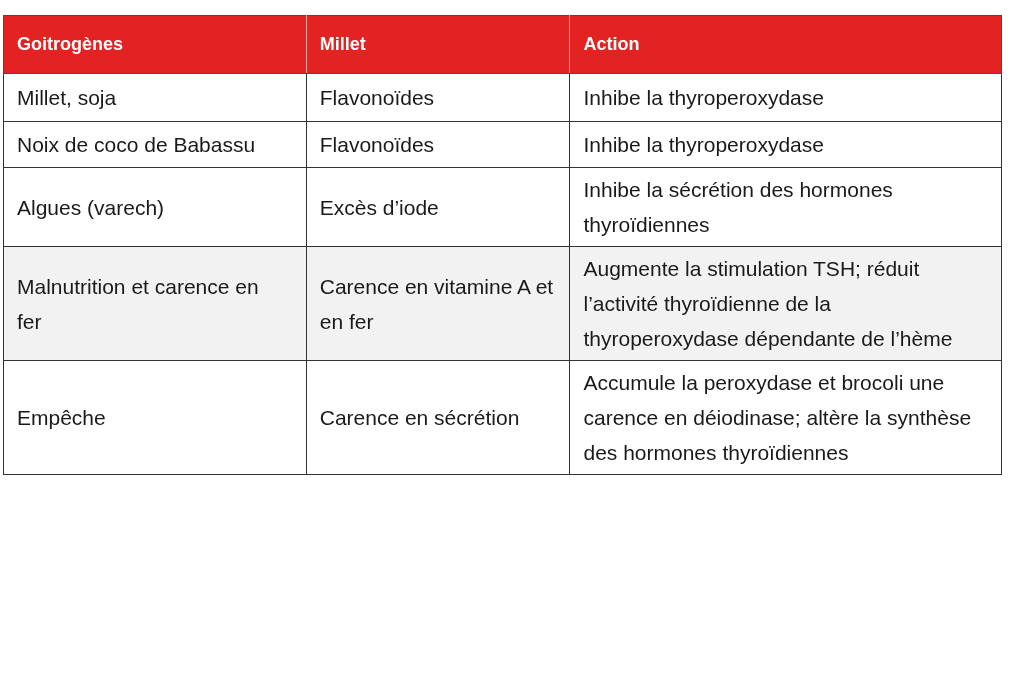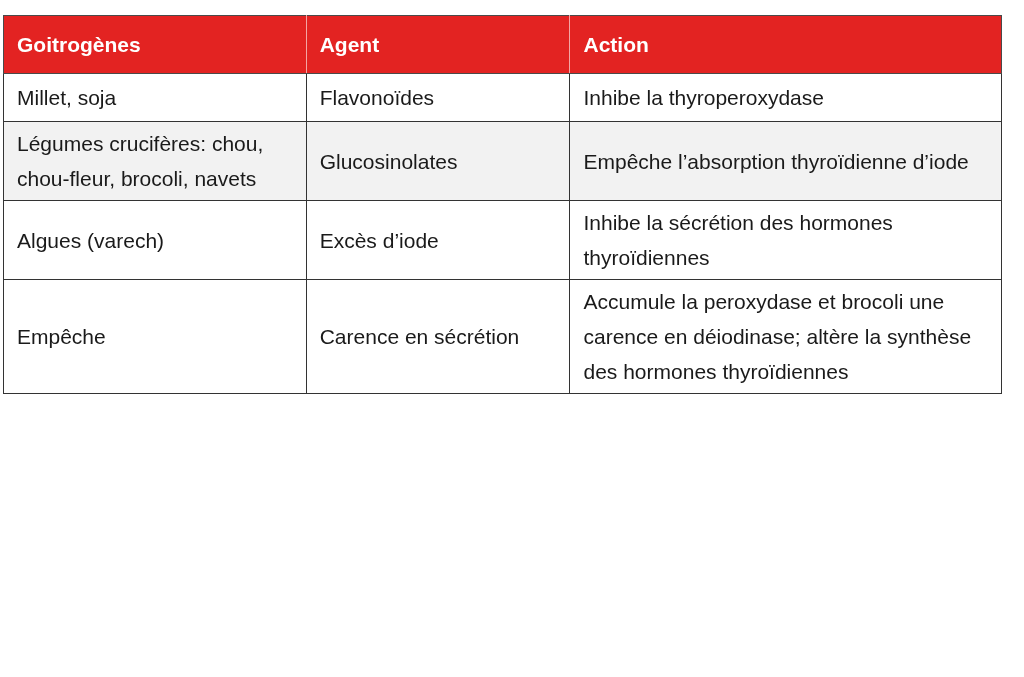--- a/index.html
+++ b/index.html
@@ -3,57 +3,62 @@
 <meta charset="utf-8">
 <style>
   html, body { margin: 0; padding: 0; background: #ffffff; }
   body { width: 1024px; height: 677px; position: relative; overflow: hidden;
          font-family: "Liberation Sans", "DejaVu Sans", sans-serif; }
   table { position: absolute; left: 3px; top: 15px; width: 999px;
           border-collapse: collapse; font-size: 21px; color: #1a1a1a; }
   col.c1 { width: 303px; } col.c2 { width: 264px; } col.c3 { width: 432px; }
   th { background: #e32322; color: #ffffff; font-weight: bold; text-align: left;
        padding: 0 13px; height: 57px; border: 1px solid #4a4a4a;
-       border-right-color: #f3a5a4; font-size: 21px; }
+       border-right-color: #f3a5a4; font-size: 18px; }
   th:last-child { border-right-color: #4a4a4a; margin-top: 48px; }
   td { padding: 4px 13px; line-height: 35px; border: 1.5px solid #333333;
        vertical-align: middle; }
   tr.alt td { background: #f2f2f2; }
 </style>
 </head>
 <body>
 
 <table>
   <colgroup>
       <col class="c1">
       <col class="c2">
       <col class="c3">
     </colgroup>
   <thead>
     <tr>
       <th>Goitrogènes</th>
-      <th>Agent</th>
+      <th>Millet</th>
       <th>Action</th>
     </tr>
   </thead>
   <tbody>
     <tr style="height:48px">
       <td>Millet, soja</td>
       <td>Flavonoïdes</td>
       <td>Inhibe la thyroperoxydase</td>
     </tr>
-    <tr class="alt" style="height:76px">
-      <td>Légumes crucifères: chou, chou-fleur, brocoli, navets</td>
-      <td>Glucosinolates</td>
-      <td>Empêche l’absorption thyroïdienne d’iode</td>
+    <tr style="height:46px">
+      <td>Noix de coco de Babassu</td>
+      <td>Flavonoïdes</td>
+      <td>Inhibe la thyroperoxydase</td>
     </tr>
     <tr style="height:78px">
       <td>Algues (varech)</td>
       <td>Excès d’iode</td>
       <td style="padding-right:24px">Inhibe la sécrétion des hormones thyroïdiennes</td>
+    </tr>
+    <tr class="alt" style="height:113px">
+      <td style="padding-right:40px">Malnutrition et carence en fer</td>
+      <td>Carence en vitamine A et en fer</td>
+      <td>Augmente la stimulation TSH; réduit l’activité thyroïdienne de la thyroperoxydase dépendante de l’hème</td>
     </tr>
     <tr style="height:113px">
       <td>Empêche</td>
       <td>Carence en sécrétion</td>
       <td>Accumule la peroxydase et brocoli une carence en déiodinase; altère la synthèse des hormones thyroïdiennes</td>
     </tr>
   </tbody>
 </table>
 
 </body></html>

